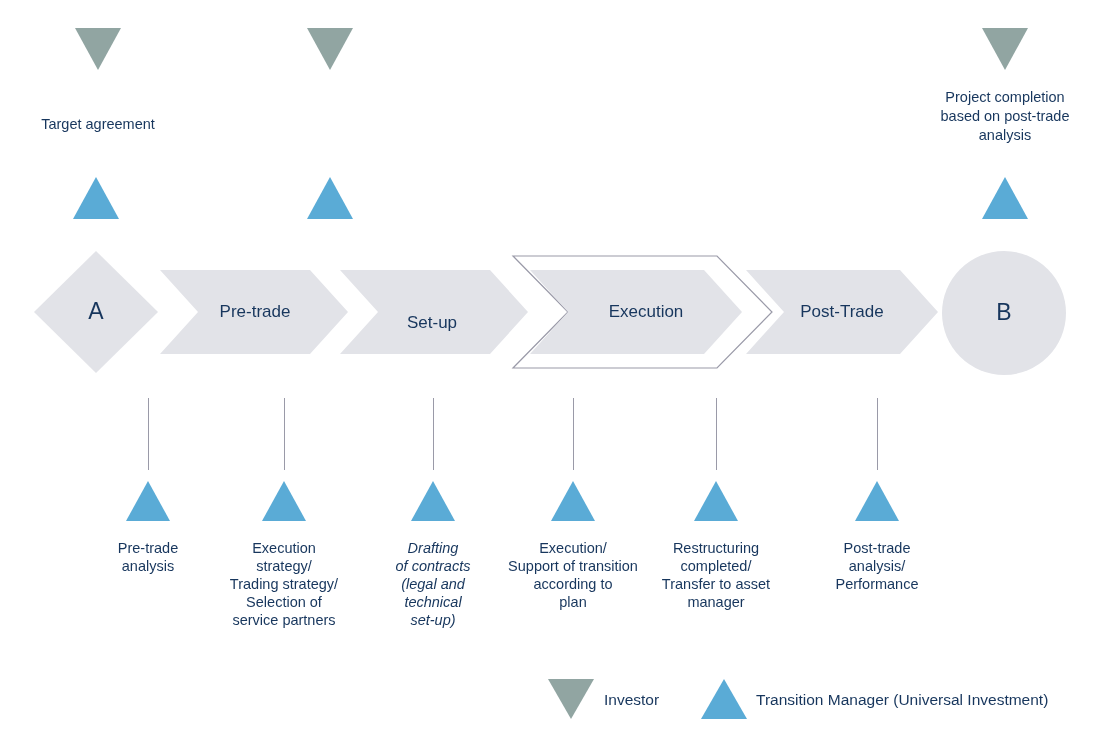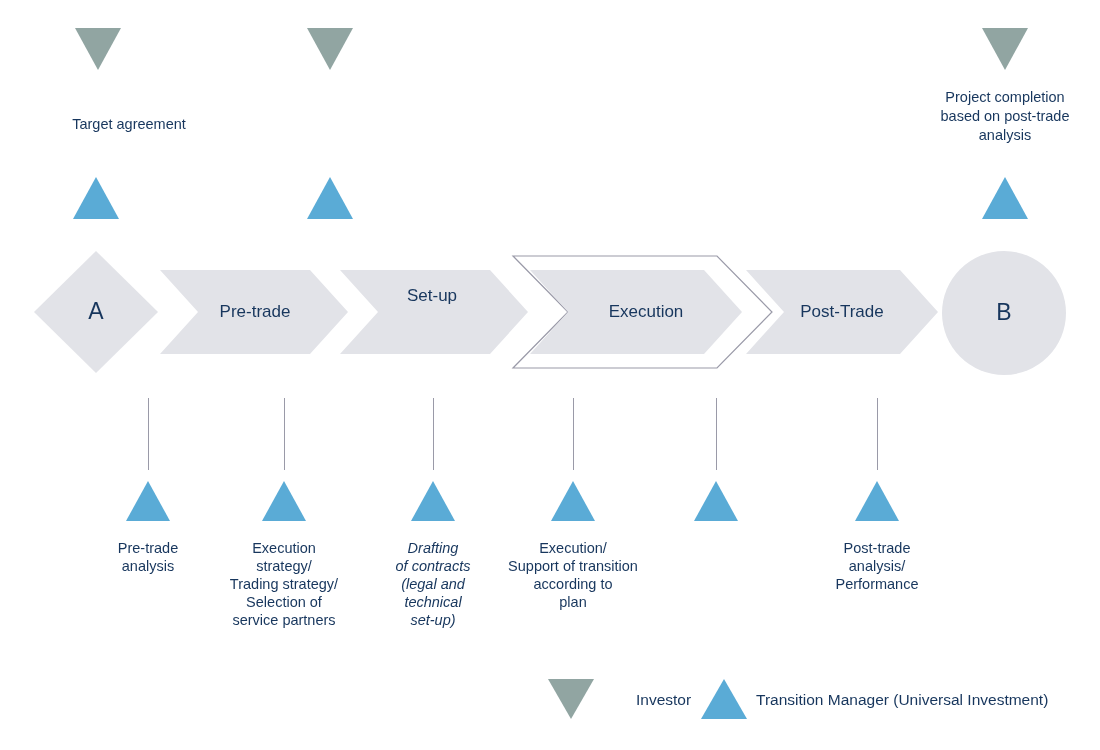--- a/index.html
+++ b/index.html
@@ -111,21 +111,21 @@
 </style>
 </head>
 <body>
 
 <div id="canvas">
 
   <div class="tri-down" style="left:75px; top:28px;"></div>
   <div class="tri-down" style="left:307px; top:28px;"></div>
   <div class="tri-down" style="left:982px; top:28px;"></div>
 
-  <div class="top-label" style="left:0px; top:115px; width:196px;padding-left:31px;">Target agreement</div>
+  <div class="top-label" style="left:0px; top:115px; width:196px;">Target agreement</div>
 
 
   <div class="top-label" style="left:905px; top:88px; width:200px;">Project completion
 based on post-trade
 analysis</div>
 
   <div class="tri-up" style="left:73px; top:177px;"></div>
   <div class="tri-up" style="left:307px; top:177px;"></div>
   <div class="tri-up" style="left:982px; top:177px;"></div>
 
@@ -143,21 +143,21 @@
 
     <polygon points="746,30 900,30 938,72 900,114 746,114 784,72" fill="#e2e3e8"></polygon>
 
     <circle cx="1004" cy="73" r="62" fill="#e2e3e8"></circle>
   </svg>
 
   <div class="endpoint-text" style="left:46px; top:298px; width:100px;">A</div>
 
   <div class="band-text" style="left:185px; top:302px; width:140px;">Pre-trade</div>
 
-  <div class="band-text" style="left:362px; top:286px; width:140px;">Set-up</div>
+  <div class="band-text" style="left:362px; top:313px; width:140px;">Set-up</div>
 
   <div class="band-text" style="left:576px; top:302px; width:140px;">Execution</div>
 
   <div class="band-text" style="left:772px; top:302px; width:140px;">Post-Trade</div>
 
   <div class="endpoint-text" style="left:954px; top:299px; width:100px;">B</div>
 
   <div class="connector" style="left:147.5px; top:398px; height:72px;"></div>
   <div class="connector" style="left:283.5px; top:398px; height:72px;"></div>
   <div class="connector" style="left:432.5px; top:398px; height:72px;"></div>
@@ -185,24 +185,28 @@
 of contracts
 (legal and
 technical
 set-up)</div>
 
   <div class="bottom-label" style="left:488px; top:539px; width:170px;">Execution/
 Support of transition
 according to
 plan</div>
 
+  <div class="bottom-label" style="left:636px; top:539px; width:160px;">Restructuring
+completed/
+Transfer to asset
+manager</div>
 
   <div class="bottom-label" style="left:797px; top:539px; width:160px;">Post-trade
 analysis/
 Performance</div>
 
   <div class="legend-tri-down" style="left:548px; top:679px;"></div>
-  <div class="legend-text" style="left:604px; top:690px;margin-left:32px;">Investor</div>
+  <div class="legend-text" style="left:604px; top:690px;">Investor</div>
 
   <div class="legend-tri-up" style="left:701px; top:679px;"></div>
   <div class="legend-text" style="left:756px; top:690px;text-align:center;">Transition Manager (Universal Investment)</div>
 
 </div>
 
 </body></html>

